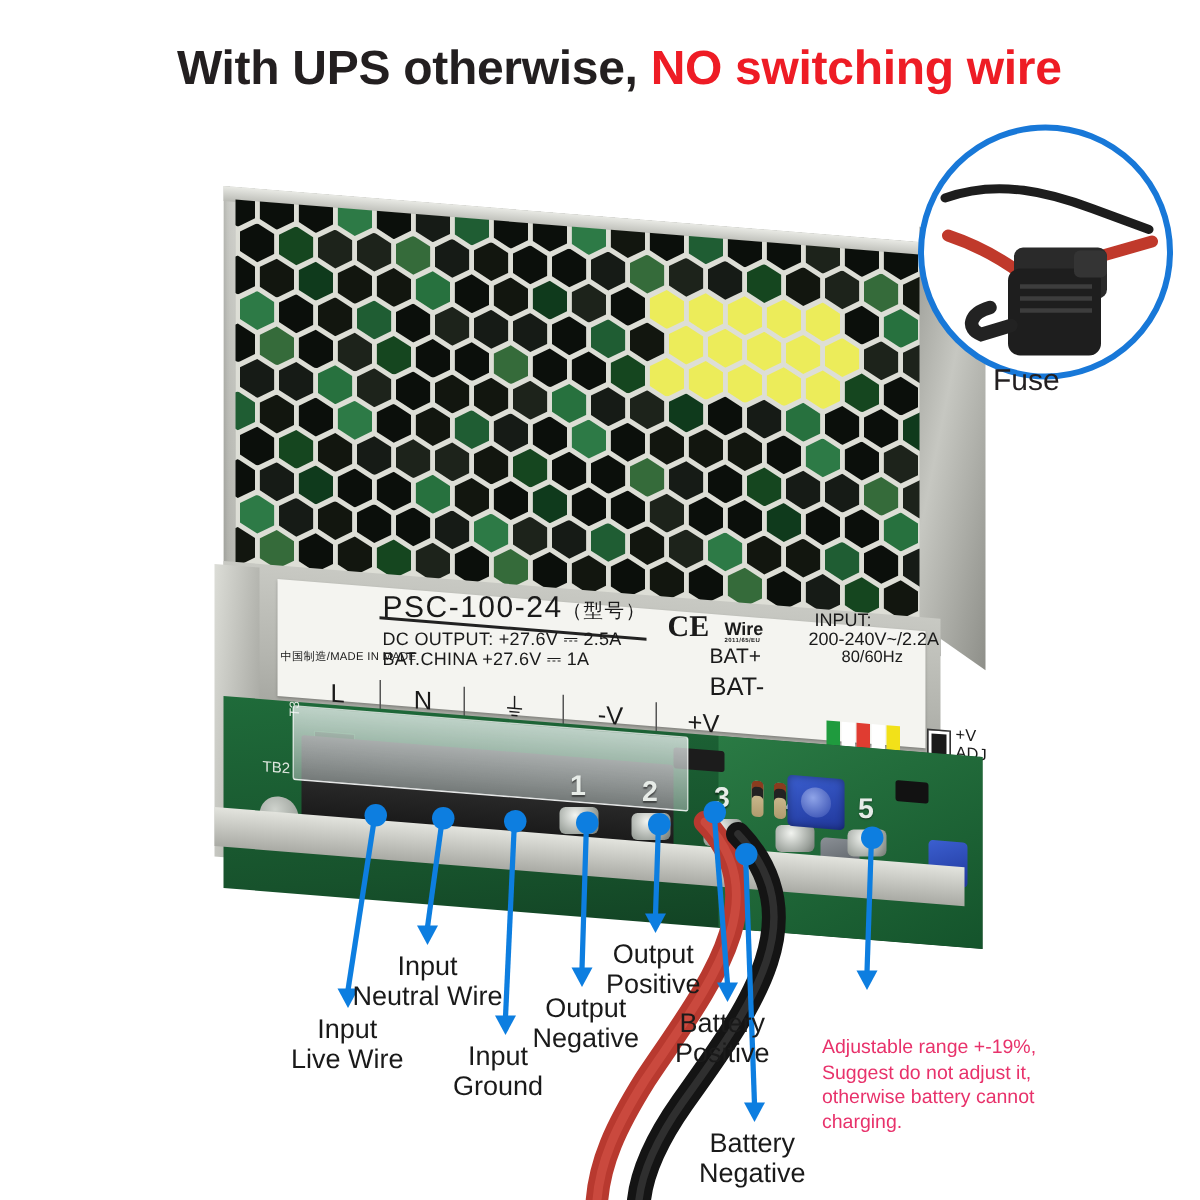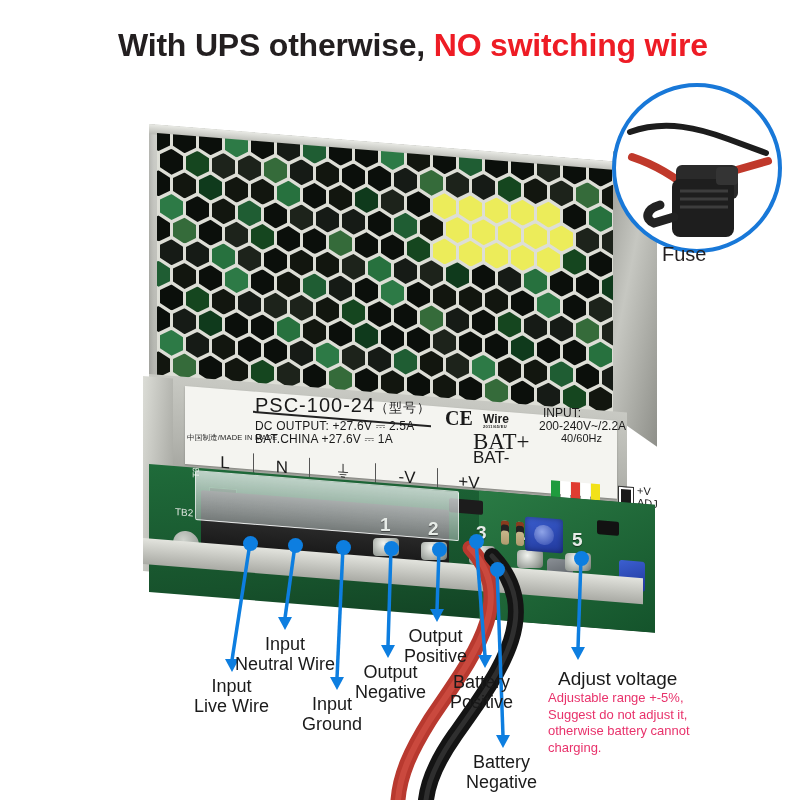--- a/index.html
+++ b/index.html
@@ -62,21 +62,21 @@
     background:#222;transform:skewY(4.6deg);}
   .dcout{left:112px;top:301px;font-size:12px;letter-spacing:.2px;}
   .batchg{left:112px;top:314px;font-size:12px;letter-spacing:.2px;}
   .madein{left:44px;top:315px;font-size:7.5px;letter-spacing:.2px;}
   .ce{left:302px;top:289px;font-size:20px;font-weight:bold;font-family:"Liberation Serif",serif;}
   .rohs{left:340px;top:294px;font-size:12px;font-weight:bold;}
   .rohs small{font-size:4px;display:block;margin-top:-2px;letter-spacing:.3px;}
   .inp1{left:400px;top:288px;font-size:12px;}
   .inp2{left:396px;top:301px;font-size:12px;}
   .inp3{left:418px;top:314px;font-size:11px;}
-  .batp{left:330px;top:311px;font-size:23px;font-family:Liberation Serif, serif;}
+  .batp{left:330px;top:311px;font-size:14px;}
   .batn{left:330px;top:330px;font-size:17px;}
 
   
   .legend-row{position:absolute;left:44px;top:330px;width:430px;height:24px;
     transform:skewY(4.6deg);transform-origin:left top;}
   .legend-cell{position:absolute;top:0;height:24px;border-left:1.5px solid #555;
     font-size:17px;color:#1a1a1a;text-align:center;line-height:24px;}
   .legend-cell:first-child{border-left:none;}
   .swatch{position:absolute;top:3px;width:9px;height:18px;}
 
@@ -351,21 +351,21 @@
 
     <div class="lbl model"><span>PSC-100-24</span><span class="cn">（型号）</span></div>
     <div class="model-rule"></div>
     <div class="lbl dcout">DC OUTPUT:   +27.6V  ⎓ 2.5A</div>
     <div class="lbl batchg">BAT.CHINA  +27.6V  ⎓  1A</div>
     <div class="lbl madein">中国制造/MADE IN MADE</div>
     <div class="lbl ce">CE</div>
     <div class="lbl rohs"><span>Wire</span><small>2011/65/EU</small></div>
     <div class="lbl inp1">INPUT:</div>
     <div class="lbl inp2">200-240V~/2.2A</div>
-    <div class="lbl inp3">40/60Hz</div>
+    <div class="lbl inp3">80/60Hz</div>
     <div class="lbl batp">BAT+</div>
     <div class="lbl batn">BAT-</div>
 
     <div class="legend-row" id="legendrow">
         <div class="legend-cell" style="left: 10px; width: 56px;">L</div>
         <div class="legend-cell" style="left: 66px; width: 56px;">N</div>
         <div class="legend-cell" style="left: 122px; width: 66px;">⏚</div>
         <div class="legend-cell" style="left: 188px; width: 62px;">-V</div>
         <div class="legend-cell" style="left: 250px; width: 62px;">+V</div>
         <div class="swatch" style="left: 364px; background: rgb(31, 155, 62);"></div>
@@ -487,19 +487,18 @@
       <div class="callout" style="left: 355px; top: 662px;">Output
 Negative</div>
       <div class="callout" style="left: 404px; top: 626px;">Output
 Positive</div>
       <div class="callout" style="left: 450px; top: 672px;">Battery
 Positive</div>
       <div class="callout" style="left: 466px; top: 752px;">Battery
 Negative</div>
     </div>
 
-  <div class="adj-title" style="left: 558px; top: 668px;">Adjust voltage</div>
-  <div class="adj-note" style="left: 548px; top: 690px; white-space: pre-line; color: rgb(232, 50, 107);">Adjustable range +-5%,
+  <div class="adj-note" style="left: 548px; top: 690px; white-space: pre-line; color: rgb(232, 50, 107);">Adjustable range +-19%,
 Suggest do not adjust it,
 otherwise battery cannot
 charging.</div>
 
 </div>
 
 </body></html>

